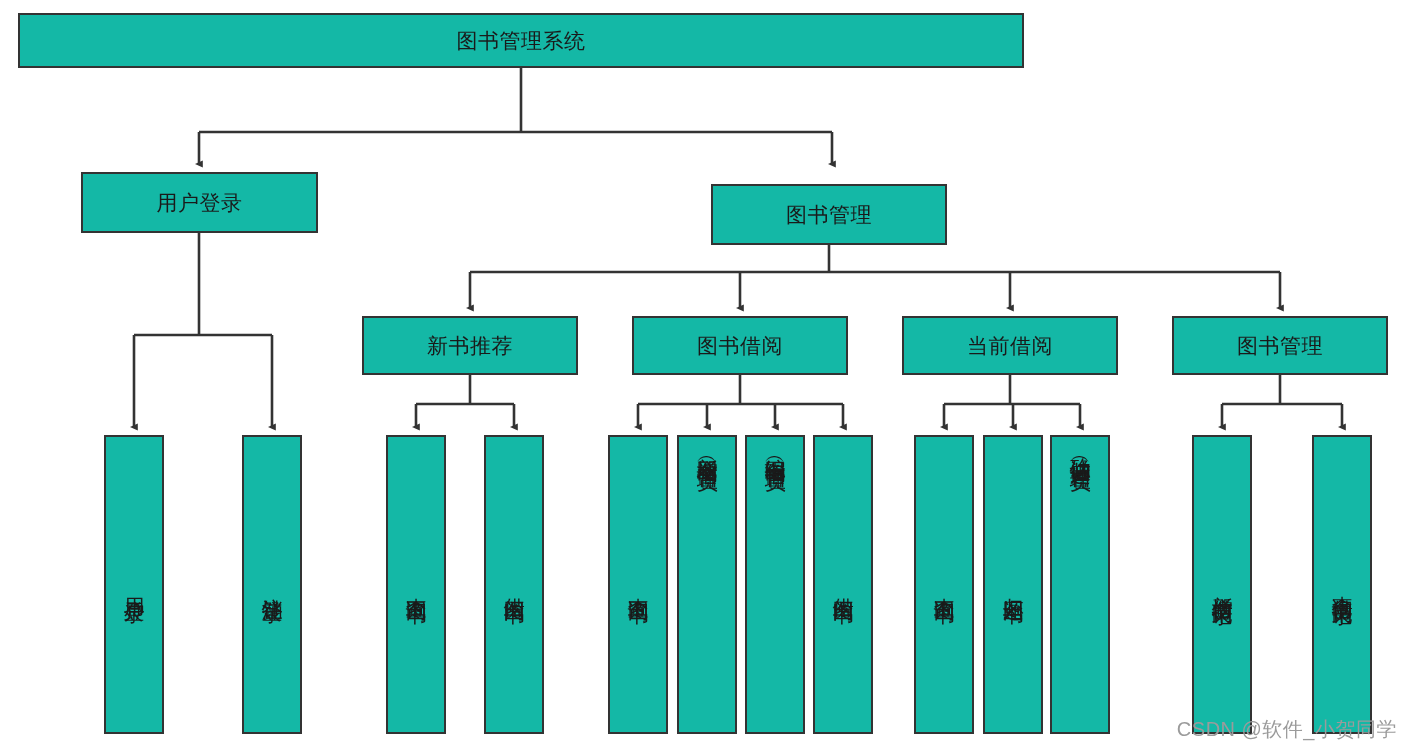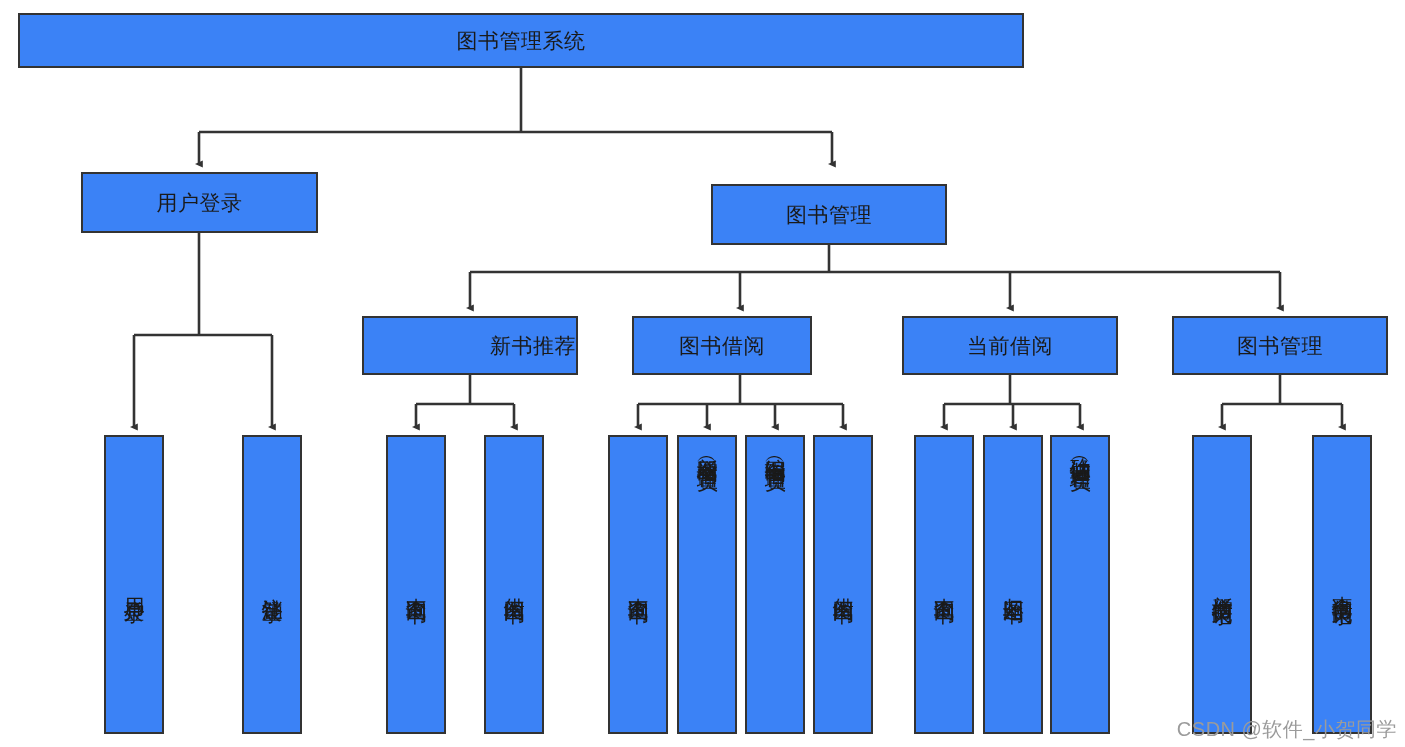--- a/index.html
+++ b/index.html
@@ -22,21 +22,21 @@
     position: absolute;
     left: 0;
     top: 0;
     width: 1405px;
     height: 747px;
     pointer-events: none;
   }
   .node {
     position: absolute;
     box-sizing: border-box;
-    background: #3b82f6;
+    background: #14b8a6;
     border: 2px solid #333333;
     display: flex;
     align-items: center;
     justify-content: center;
     color: #1a1a1a;
   }
   .node .node-label {
     display: block;
     text-align: center;
     line-height: 1.0;
@@ -139,24 +139,24 @@
     <span class="node-label">图书管理系统</span>
   </div>
 
   <div class="node node-l2" style="left:81px; top:172px; width:237px; height:61px;">
     <span class="node-label">用户登录</span>
   </div>
   <div class="node node-l2" style="left:711px; top:184px; width:236px; height:61px;">
     <span class="node-label">图书管理</span>
   </div>
 
-  <div class="node node-l3" style="left:362px; top:316px; width:216px; height:59px;justify-content:flex-end;">
+  <div class="node node-l3" style="left:362px; top:316px; width:216px; height:59px;">
     <span class="node-label">新书推荐</span>
   </div>
-  <div class="node node-l3" style="left:632px; top:316px; width:180px; height:59px;">
+  <div class="node node-l3" style="left:632px; top:316px; width:216px; height:59px;">
     <span class="node-label">图书借阅</span>
   </div>
   <div class="node node-l3" style="left:902px; top:316px; width:216px; height:59px;">
     <span class="node-label">当前借阅</span>
   </div>
   <div class="node node-l3" style="left:1172px; top:316px; width:216px; height:59px;">
     <span class="node-label">图书管理</span>
   </div>
 
   <div class="node node-leaf leaf-centered" style="left:104px; top:435px; width:60px; height:299px;">

